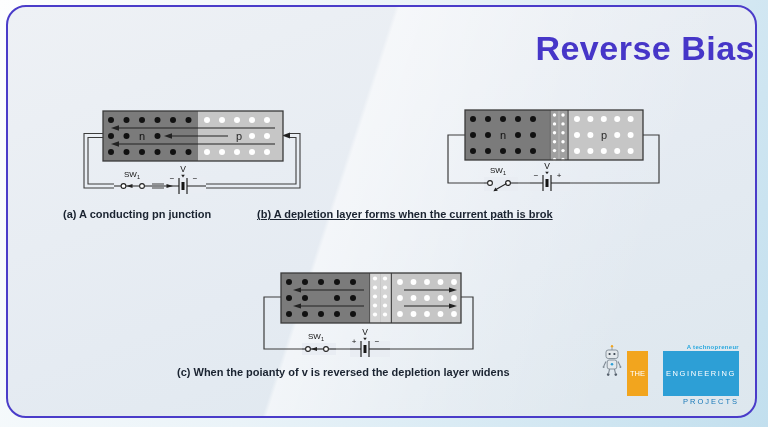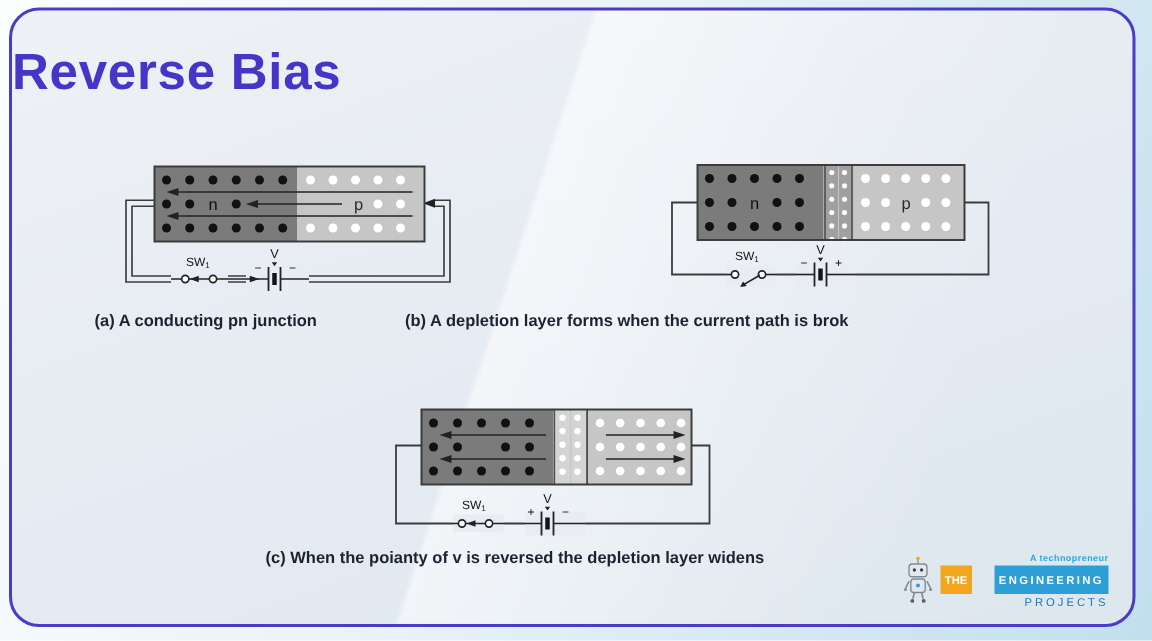--- a/index.html
+++ b/index.html
@@ -4,37 +4,37 @@
 <style>
   html,body{margin:0;padding:0;width:768px;height:427px;overflow:hidden;
     font-family:"Liberation Sans", sans-serif;}
   body{background:linear-gradient(115deg,#fdfefe 0%,#eaf3f8 45%,#c2dfee 100%);}
   .card{position:absolute;left:6px;top:5px;right:11px;bottom:9px;
     border:2.5px solid #4a3cc9;border-radius:20px;
     background:
       linear-gradient(108deg, rgba(255,255,255,0) 44%, rgba(255,255,255,0.55) 44.5%, rgba(255,255,255,0.18) 66%, rgba(255,255,255,0) 82%),
       linear-gradient(160deg,#eef1f5 0%,#e5ebf2 55%,#dde7ee 100%);
     overflow:hidden;}
-  .title{position:absolute;left:0;right:0;top:22px;text-align:left;
+  .title{position:absolute;left:0;right:0;top:22px;text-align:right;
     font-size:34px;font-weight:bold;color:#4636c8;letter-spacing:0.5px;}
   .fig{position:absolute;}
   .fig-a{left:68px;top:100px;}
   .fig-b{left:430px;top:99px;}
   .fig-c{left:246px;top:262px;}
   .caption{position:absolute;font-size:11px;font-weight:bold;color:#1a2330;
     text-align:left;white-space:nowrap;}
   .cap-a{left:55px;top:201px;width:260px;}
-  .cap-b{left:262px;top:201px;width:432px;}
+  .cap-b{left:249px;top:201px;width:432px;text-decoration:underline;}
   .cap-c{left:169px;top:359px;width:432px;}
   svg text{font-family:"Liberation Sans", sans-serif;}
   .logo{position:absolute;right:16px;bottom:10px;display:flex;align-items:flex-start;gap:4px;}
   .logo-col{display:flex;flex-direction:column;align-items:flex-end;}
   .logo-tagline{font-size:6px;color:#2aa8de;font-weight:bold;margin-bottom:1px;letter-spacing:0.3px;}
   .logo-row{display:flex;}
-  .badge{font-size:7.5px;font-weight:bold;color:#ffffff;padding:6px 3px;line-height:1;}
+  .badge{font-size:7.5px;font-weight:normal;color:#ffffff;padding:19px 3px;line-height:1;}
   .badge-the{background:#f2a51e;}
   .badge-eng{background:#2d9fd6;letter-spacing:1.6px;margin-left:15px;}
   .logo-projects{font-size:7.5px;font-weight:normal;color:#1878b8;letter-spacing:2px;margin-top:1px;}
 </style>
 </head>
 <body>
 
 <div class="card">
   <div class="title">Reverse Bias</div>
 

